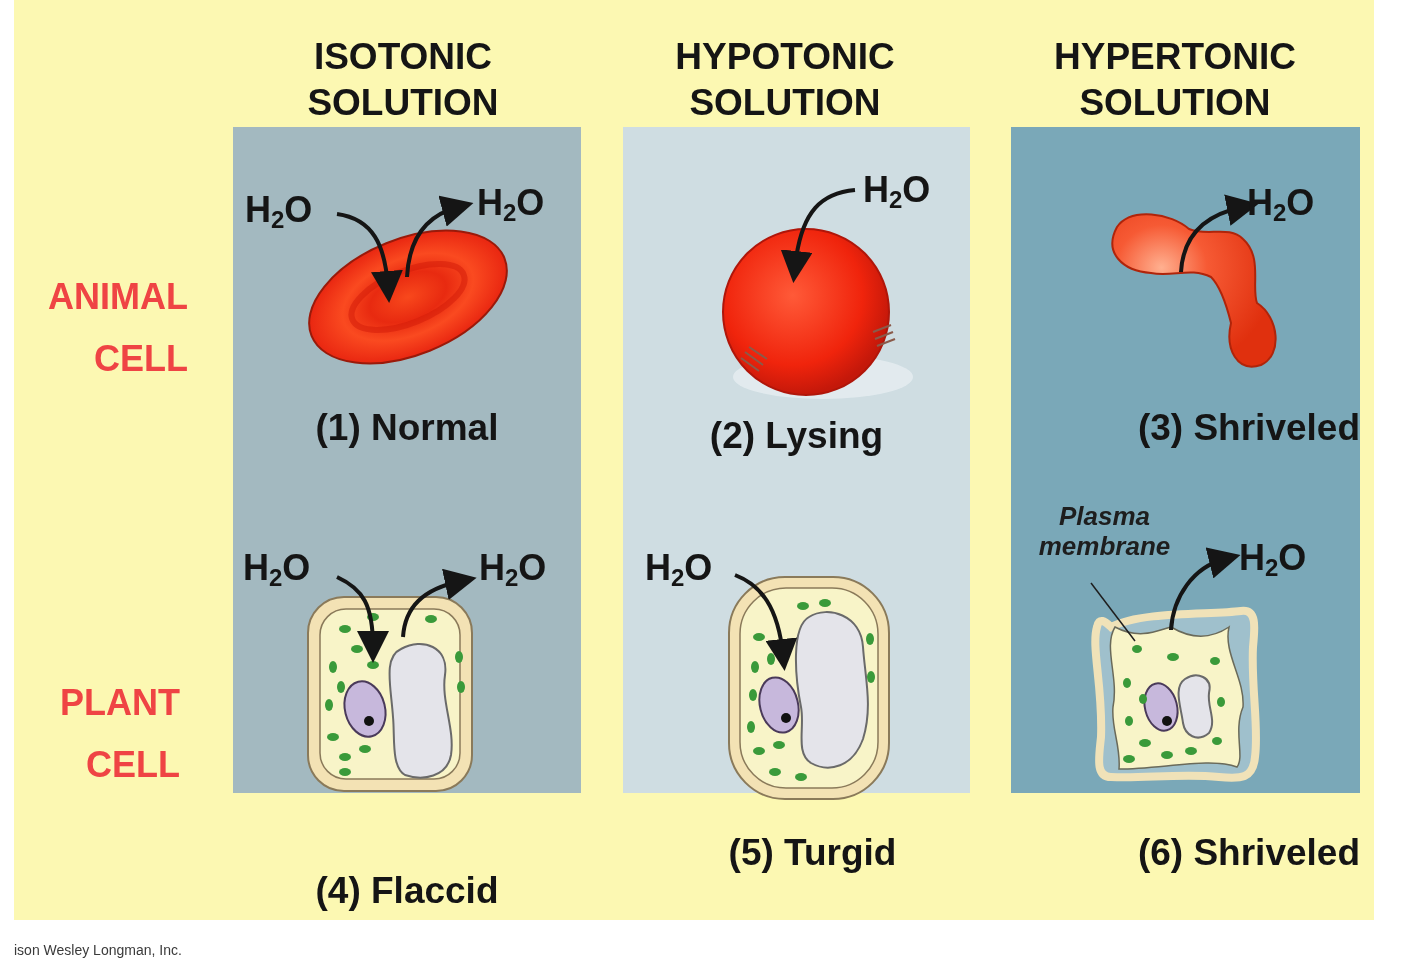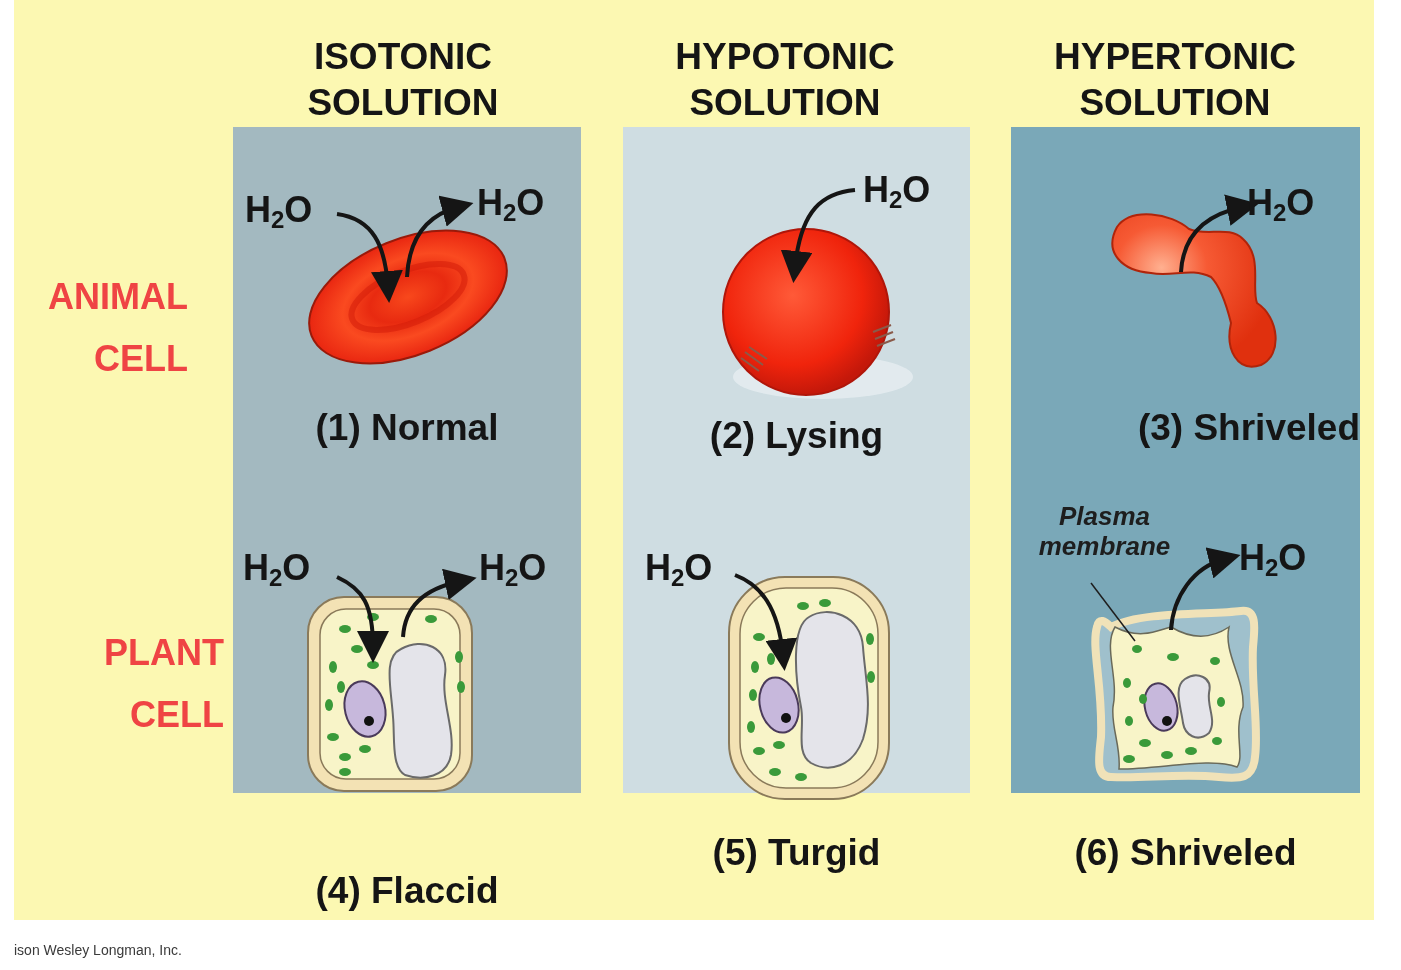--- a/index.html
+++ b/index.html
@@ -48,21 +48,21 @@
 
 <div class="col-title" style="left:229px;">ISOTONIC
 SOLUTION</div>
 <div class="col-title" style="left:611px;">HYPOTONIC
 SOLUTION</div>
 <div class="col-title" style="left:1001px;">HYPERTONIC
 SOLUTION</div>
 
 <div class="row-title" style="left:8px; top:266px;">ANIMAL
 CELL</div>
-<div class="row-title" style="left:0px; top:622px;padding-left:44px;">PLANT
+<div class="row-title" style="left:0px; top:672px;">PLANT
 CELL</div>
 
 <div class="panel" style="left:233px; width:348px; background:#a3b9c0;">
   <svg width="348" height="765" viewBox="0 0 348 765">
     <defs>
       <radialGradient id="rbc1" cx="50%" cy="50%" r="55%">
         <stop offset="0%" stop-color="#f8481c"></stop>
         <stop offset="35%" stop-color="#e82a10"></stop>
         <stop offset="60%" stop-color="#fa4a20"></stop>
         <stop offset="100%" stop-color="#e41c0c"></stop>
@@ -159,21 +159,21 @@
         <ellipse cx="178" cy="650" rx="6" ry="4"></ellipse>
           <ellipse cx="247" cy="512" rx="4" ry="6"></ellipse>
         <ellipse cx="248" cy="550" rx="4" ry="6"></ellipse>
       </g>
     </g>
     <path d="M112,448 C138,458 155,480 160,528" fill="none" stroke="#151515" stroke-width="4" marker-end="url(#ah2)"></path>
   </svg>
   <div class="h2o" style="left:240px; top:42px;"><span>H</span><sub>2</sub><span>O</span></div>
   <div class="caption" style="top:288px;">(2) Lysing</div>
   <div class="h2o" style="left:22px; top:420px;"><span>H</span><sub>2</sub><span>O</span></div>
-  <div class="caption" style="top:705px;">(5) Turgid</div>
+  <div class="caption" style="top:705px;margin-left:16px;">(5) Turgid</div>
 </div>
 
 <div class="panel" style="left:1011px; width:349px; background:#7aa8b8;">
   <svg width="349" height="765" viewBox="0 0 349 765">
     <defs>
       <radialGradient id="rbc3" cx="30%" cy="35%" r="70%">
         <stop offset="0%" stop-color="#ffb090"></stop>
         <stop offset="40%" stop-color="#f65a34"></stop>
         <stop offset="100%" stop-color="#e0300e"></stop>
       </radialGradient>
@@ -208,16 +208,16 @@
       </g>
     </g>
     <line x1="80" y1="456" x2="124" y2="514" stroke="#1e1e1e" stroke-width="1.5"></line>
     <path d="M160,503 C162,470 182,440 214,432" fill="none" stroke="#151515" stroke-width="4" marker-end="url(#ah3)"></path>
   </svg>
   <div class="h2o" style="left:236px; top:55px;"><span>H</span><sub>2</sub><span>O</span></div>
   <div class="caption" style="top:280px;text-align:right;">(3) Shriveled</div>
   <div class="pm-label" style="left:6px; top:374px; text-align:center; width:175px;">Plasma
 membrane</div>
   <div class="h2o" style="left:228px; top:410px;"><span>H</span><sub>2</sub><span>O</span></div>
-  <div class="caption" style="top:705px;">(6) Shriveled</div>
+  <div class="caption" style="top:705px;text-align:right;">(6) Shriveled</div>
 </div>
 
 <div class="credit">ison Wesley Longman, Inc.</div>
 
 </body></html>

